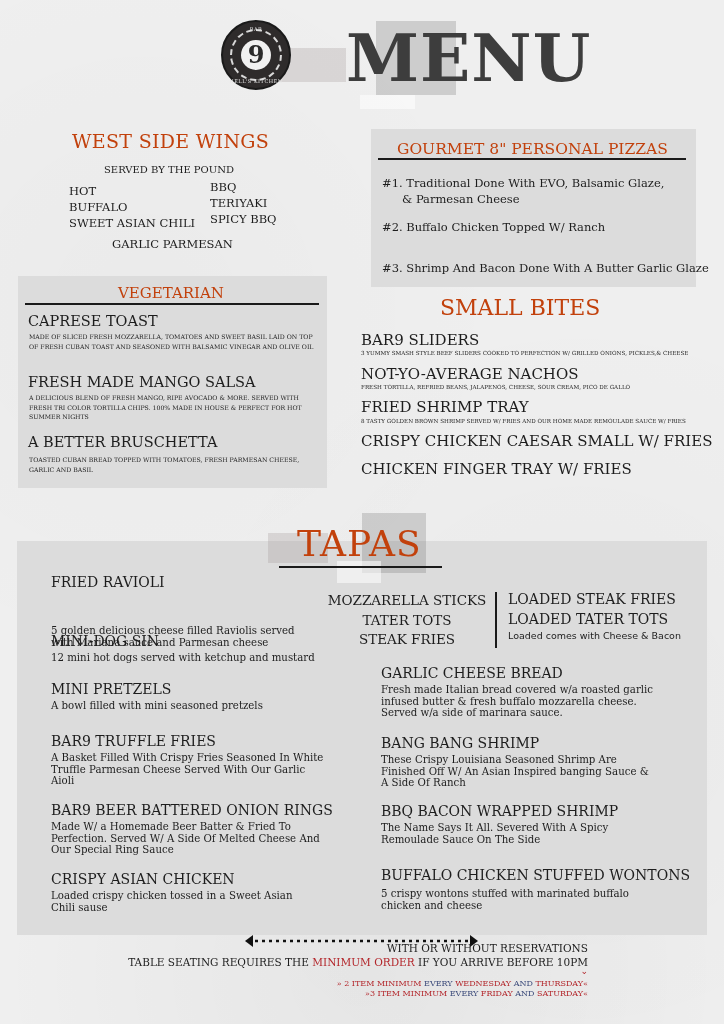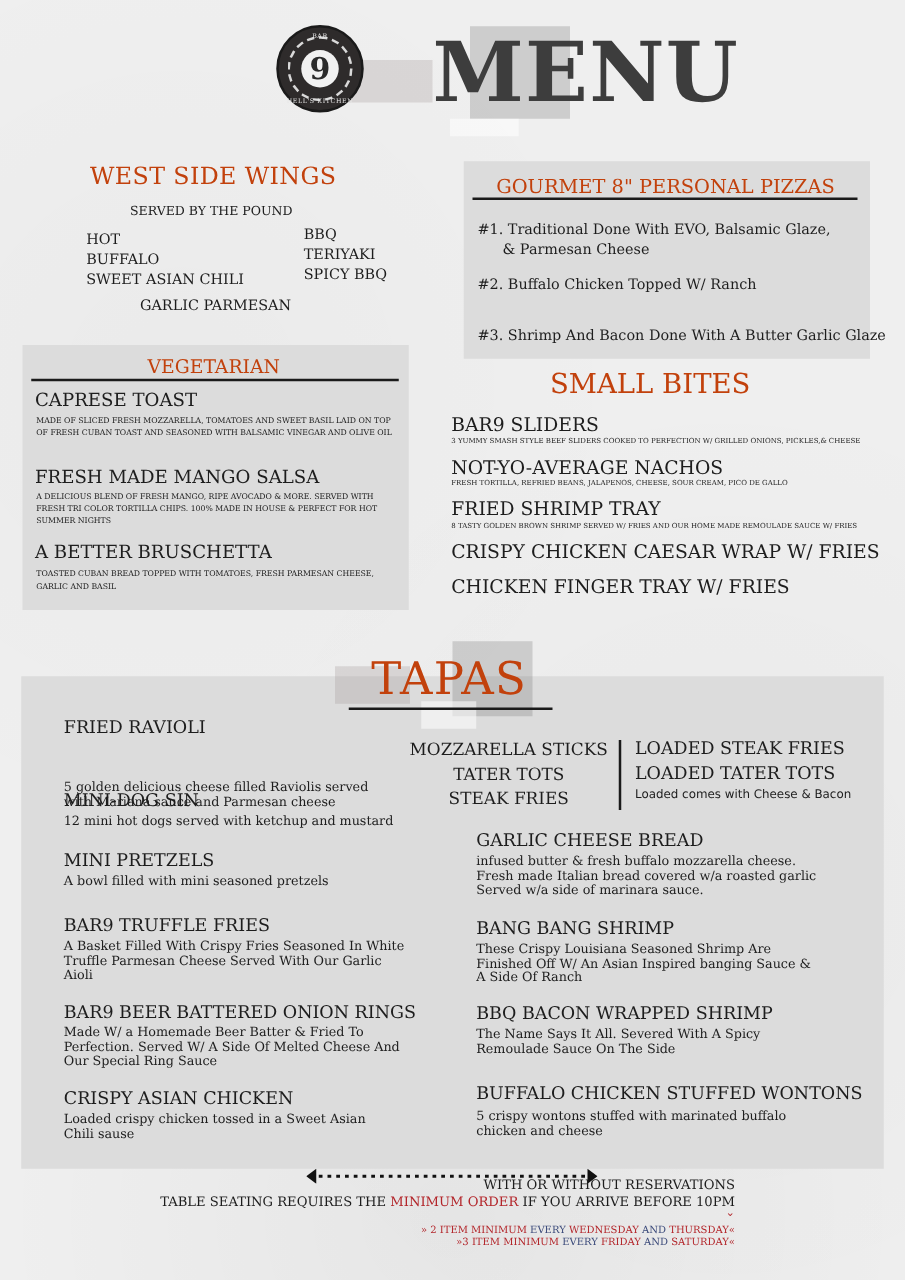--- a/index.html
+++ b/index.html
@@ -102,21 +102,21 @@
 </div>
 <div class="abs menu-title">MENU</div>
 
 <div class="abs section-title wings-title">WEST SIDE WINGS</div>
 <div class="abs wings-sub">SERVED BY THE POUND</div>
 <div class="abs" style="left:69px;top:184px;">
   <div class="wing" style="height:16px;">HOT</div>
   <div class="wing" style="height:16px;">BUFFALO</div>
   <div class="wing" style="height:16px;">SWEET ASIAN CHILI</div>
 </div>
-<div class="abs" style="left:210px;top:180px;margin-left:33px;">
+<div class="abs" style="left:210px;top:180px;">
   <div class="wing" style="height:16px;">BBQ</div>
   <div class="wing" style="height:16px;">TERIYAKI</div>
   <div class="wing" style="height:16px;">SPICY BBQ</div>
 </div>
 <div class="abs wing" style="left:112px;top:237px;">GARLIC PARMESAN</div>
 
 <div class="abs panel pizza-panel"></div>
 <div class="abs section-title pizza-title">GOURMET 8" PERSONAL PIZZAS</div>
 <div class="abs rule pizza-rule"></div>
 <div class="abs pizza-item" style="left:382px;top:176px;">#1. Traditional Done With EVO, Balsamic Glaze,</div>
@@ -137,21 +137,21 @@
 <div class="abs veg-name" style="left:28px;top:434px;">A BETTER BRUSCHETTA</div>
 <div class="abs veg-desc" style="left:29px;top:455px;">Toasted Cuban bread topped with tomatoes, fresh Parmesan cheese, garlic and basil</div>
 
 <div class="abs section-title bites-title">SMALL BITES</div>
 <div class="abs bite-name" style="left:361px;top:331px;">BAR9 SLIDERS</div>
 <div class="abs bite-desc" style="left:361px;top:350px;">3 YUMMY SMASH STYLE BEEF SLIDERS COOKED TO PERFECTION W/ GRILLED ONIONS, PICKLES,&amp; CHEESE</div>
 <div class="abs bite-name" style="left:361px;top:365px;">NOT-YO-AVERAGE NACHOS</div>
 <div class="abs bite-desc" style="left:361px;top:384px;">FRESH TORTILLA, REFRIED BEANS, JALAPENOS, CHEESE, SOUR CREAM, PICO DE GALLO</div>
 <div class="abs bite-name" style="left:361px;top:398px;">FRIED SHRIMP TRAY</div>
 <div class="abs bite-desc" style="left:361px;top:418px;">8 TASTY GOLDEN BROWN SHRIMP SERVED W/ FRIES AND OUR HOME MADE REMOULADE SAUCE W/ FRIES</div>
-<div class="abs bite-name" style="left:361px;top:432px;">CRISPY CHICKEN CAESAR WRAP W/ FRIES</div>
+<div class="abs bite-name" style="left:361px;top:432px;">CRISPY CHICKEN CAESAR SMALL W/ FRIES</div>
 <div class="abs bite-name" style="left:361px;top:460px;">CHICKEN FINGER TRAY W/ FRIES</div>
 
 <div class="abs panel tapas-panel"></div>
 <div class="abs deco" style="left:268px;top:533px;width:60px;height:30px;"></div>
 <div class="abs deco-dark" style="left:362px;top:513px;width:64px;height:60px;"></div>
 <div class="abs deco-light" style="left:337px;top:561px;width:44px;height:22px;"></div>
 <div class="abs section-title tapas-title">TAPAS</div>
 <div class="abs rule tapas-rule"></div>
 
 <div class="abs tp-name" style="left:51px;top:574px;">FRIED RAVIOLI</div>
@@ -197,22 +197,22 @@
 </div>
 <div class="abs vline" style="left:495px;top:592px;height:56px;"></div>
 <div class="abs" style="left:508px;top:591px;">
   <div class="tp-name" style="height:20px;">LOADED STEAK FRIES</div>
   <div class="tp-name" style="height:19px;">LOADED TATER TOTS</div>
   <div class="tp-desc" style="font-family:'DejaVu Sans',sans-serif;font-size:9.5px;">Loaded comes with Cheese &amp; Bacon</div>
 </div>
 
 <div class="abs tp-name" style="left:381px;top:665px;">GARLIC CHEESE BREAD</div>
 <div class="abs tp-desc" style="left:381px;top:684px;">
+  <div>Fresh made Italian bread covered w/a roasted garlic</div>
   <div>infused butter &amp; fresh buffalo mozzarella cheese.</div>
-  <div>Fresh made Italian bread covered w/a roasted garlic</div>
   <div>Served w/a side of marinara sauce.</div>
 </div>
 
 <div class="abs tp-name" style="left:381px;top:735px;">BANG BANG SHRIMP</div>
 <div class="abs tp-desc" style="left:381px;top:754px;">
   <div>These Crispy Louisiana Seasoned Shrimp Are</div>
   <div>Finished Off W/ An Asian Inspired banging Sauce &amp;</div>
   <div>A Side Of Ranch</div>
 </div>
 

